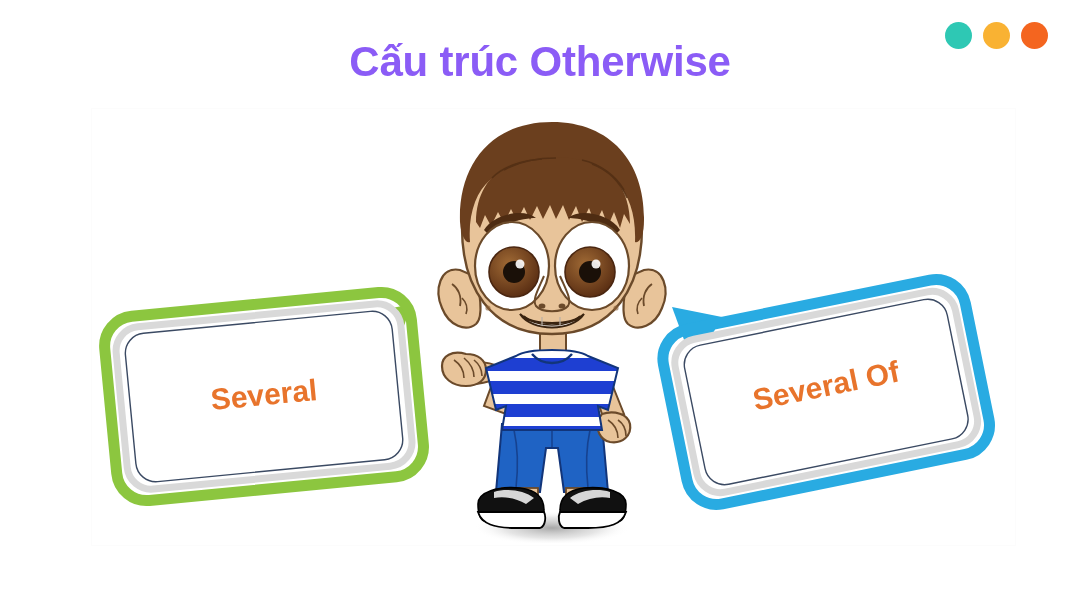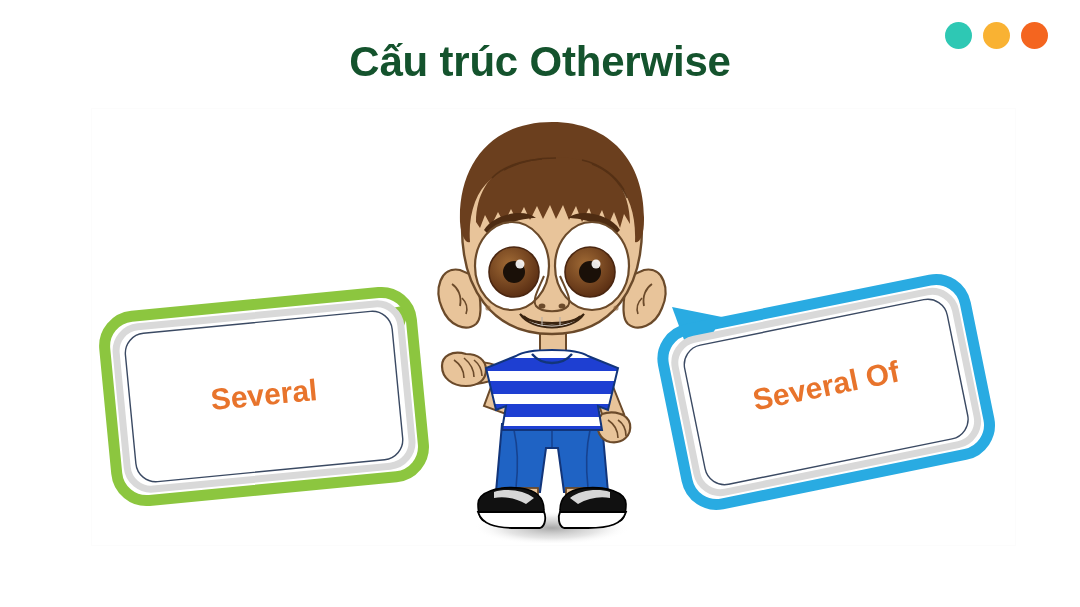--- a/index.html
+++ b/index.html
@@ -98,21 +98,21 @@
 <body>
 
 <div id="slide" style="background: rgb(255, 255, 255);">
 
   <div id="dots">
     <span class="dot" style="background: rgb(46, 200, 180);"></span>
     <span class="dot" style="background: rgb(249, 178, 51);"></span>
     <span class="dot" style="background: rgb(244, 101, 31);"></span>
   </div>
 
-  <div id="title" style="color: #14532d;">Cấu trúc Otherwise</div>
+  <div id="title" style="color: #8b5cf6;">Cấu trúc Otherwise</div>
 
   <div id="content-frame"></div>
 
   <div class="bubble" id="bubble-left">
     <svg viewBox="0 0 320 200">
 
       <path id="tail-left" d="M 258 22 L 308 12 L 286 72 Z" fill="#8cc63f"></path>
 
       <g transform="rotate(-5.5 160 104)">
         <rect id="outer-left" x="6" y="12" width="308" height="185" rx="30" ry="30" fill="none" stroke-width="11" stroke-linejoin="round" stroke="#8cc63f"></rect>

